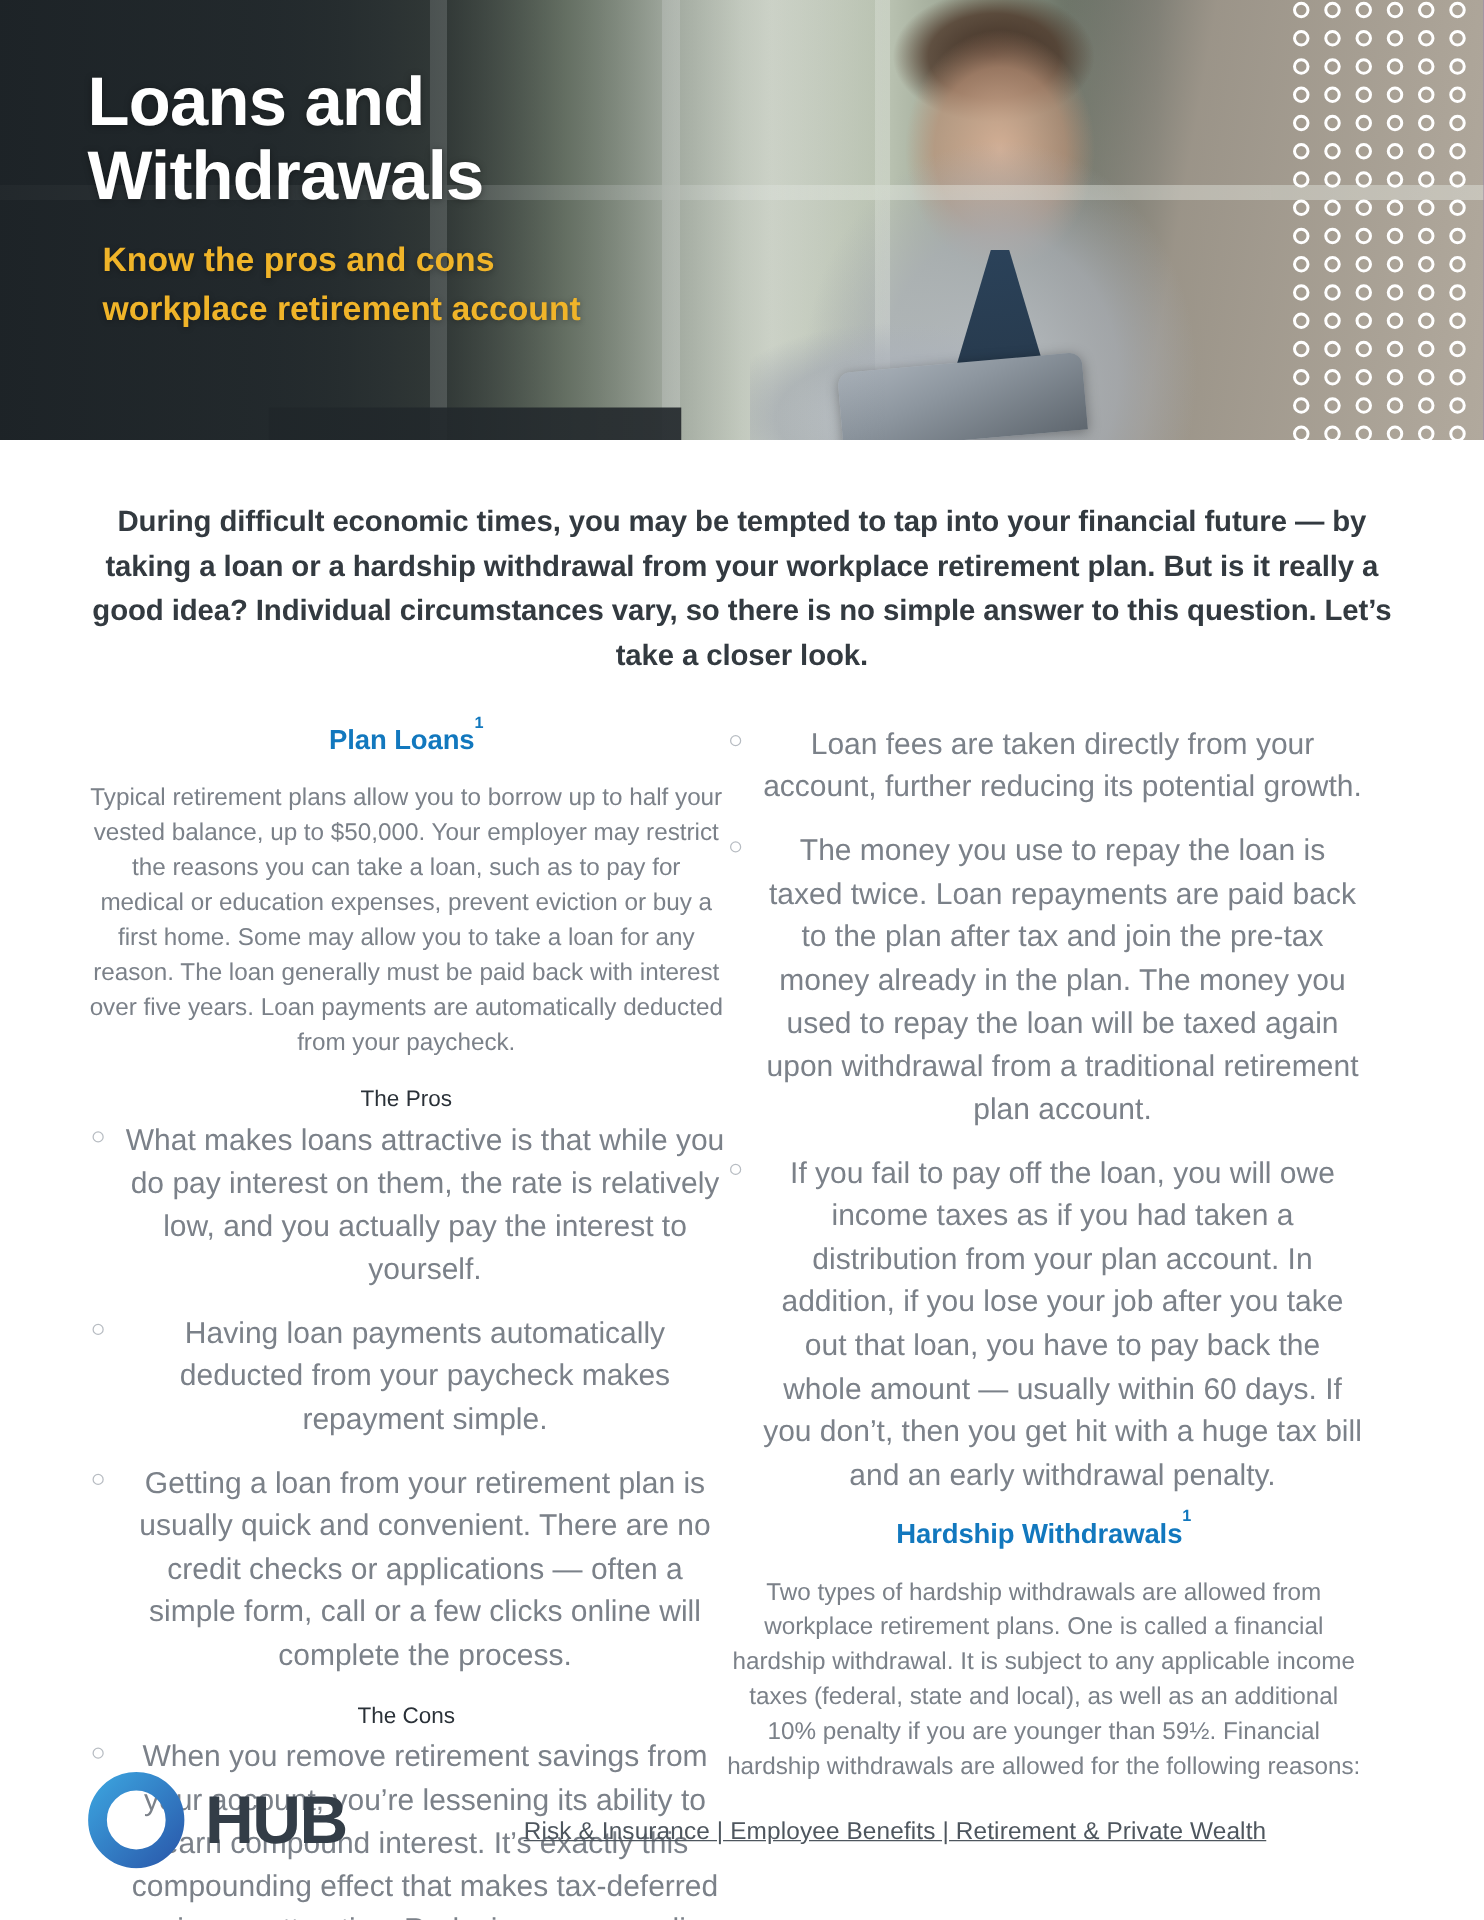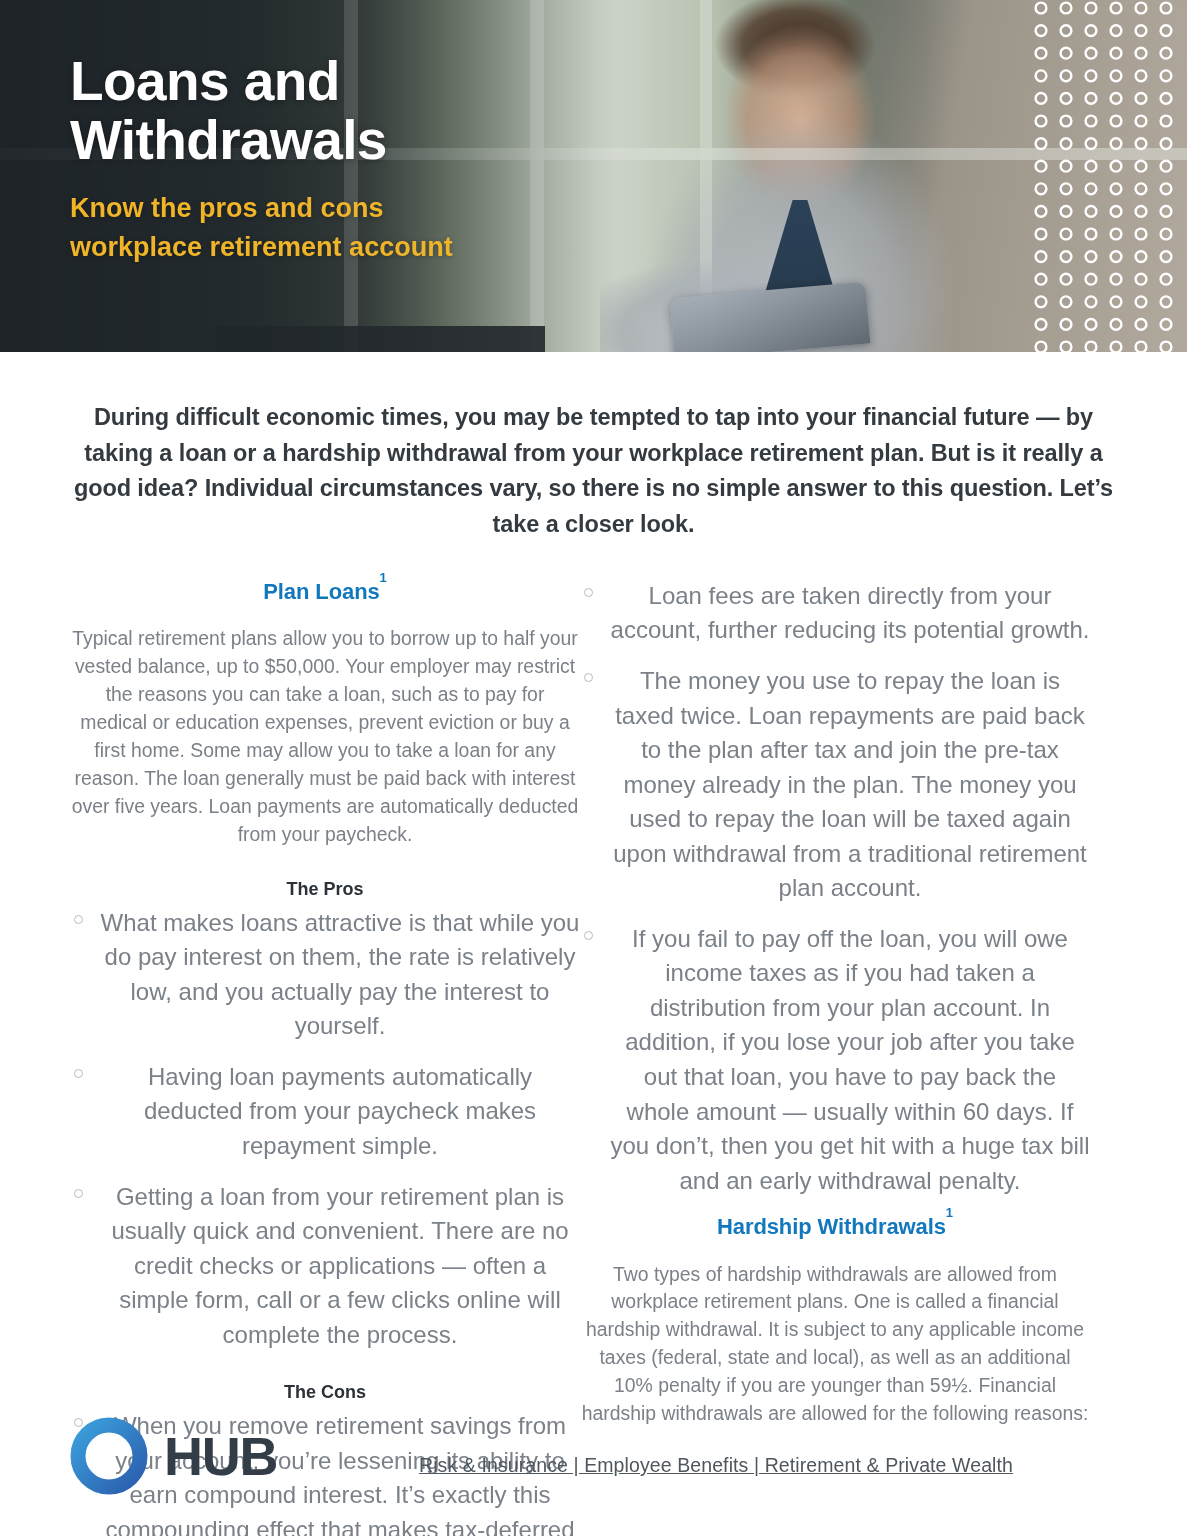--- a/index.html
+++ b/index.html
@@ -125,21 +125,21 @@
     font-weight: 700;
     letter-spacing: -0.6px;
     margin: 0 0 18px 0;
     text-shadow: 0 1px 6px rgba(0,0,0,0.35);
   }
   .hero-sub {
     color: #f0b429;
     font-size: 27px;
     line-height: 1.46;
     font-weight: 700;
-    margin: 0;
+    margin: 12px;
     text-shadow: 0 1px 5px rgba(0,0,0,0.3);
   }
   .hero-sub span { display: block; }
 
   
   .page {
     position: absolute;
     left: 0;
     top: 352px;
     width: 1187px;
@@ -165,22 +165,22 @@
     font-size: 22px;
     font-weight: 700;
     margin: 0 0 20px 0;
     letter-spacing: -0.1px;
   }
   h2.section sup { font-size: 13px; top: -0.7em; position: relative; }
 
   h3.subsection {
     color: #2a3138;
     font-size: 18px;
-    font-weight: 700;
-    margin: 30px 0 6px 0;
+    font-weight: 400;
+    margin: 20px 0 6px 0;
   }
 
   p.body {
     color: #7b8189;
     font-size: 19.4px;
     line-height: 1.44;
     margin: 0 0 16px 0;
     font-weight: 400;
   }
 

